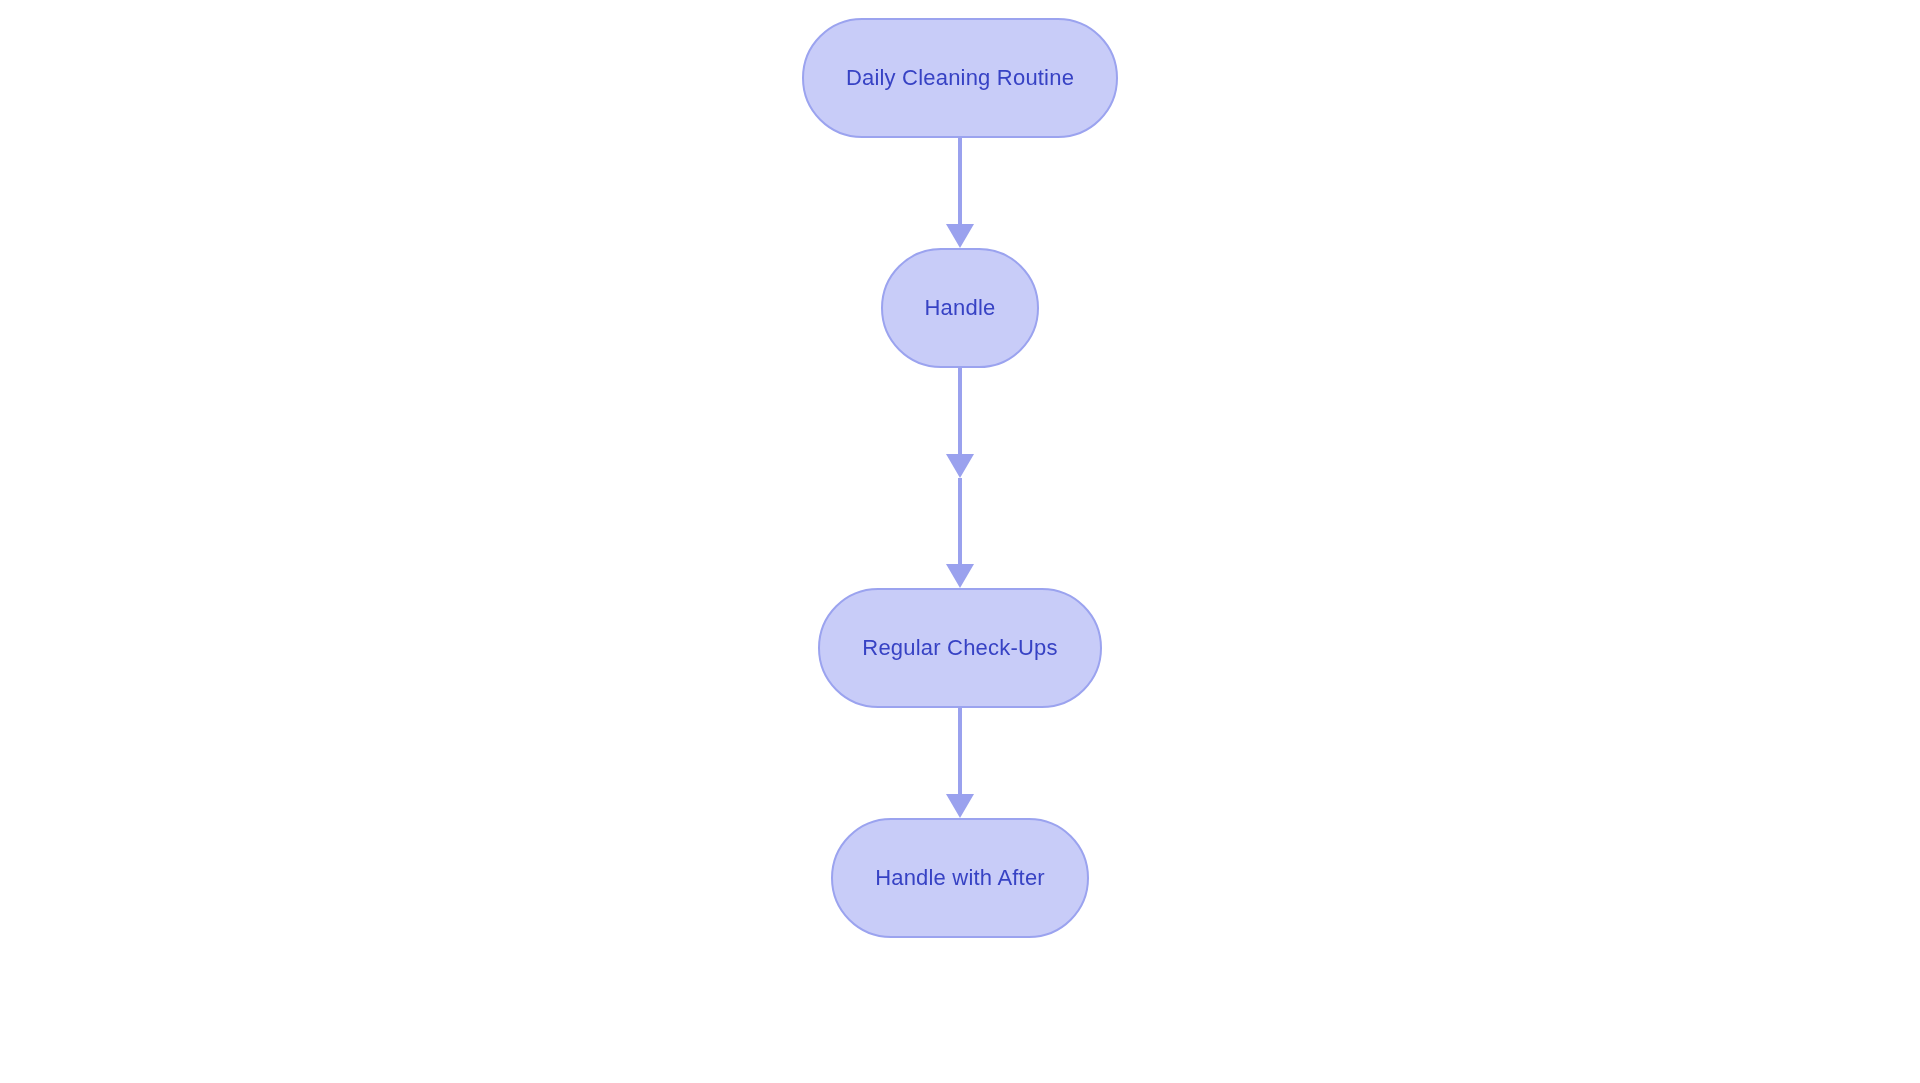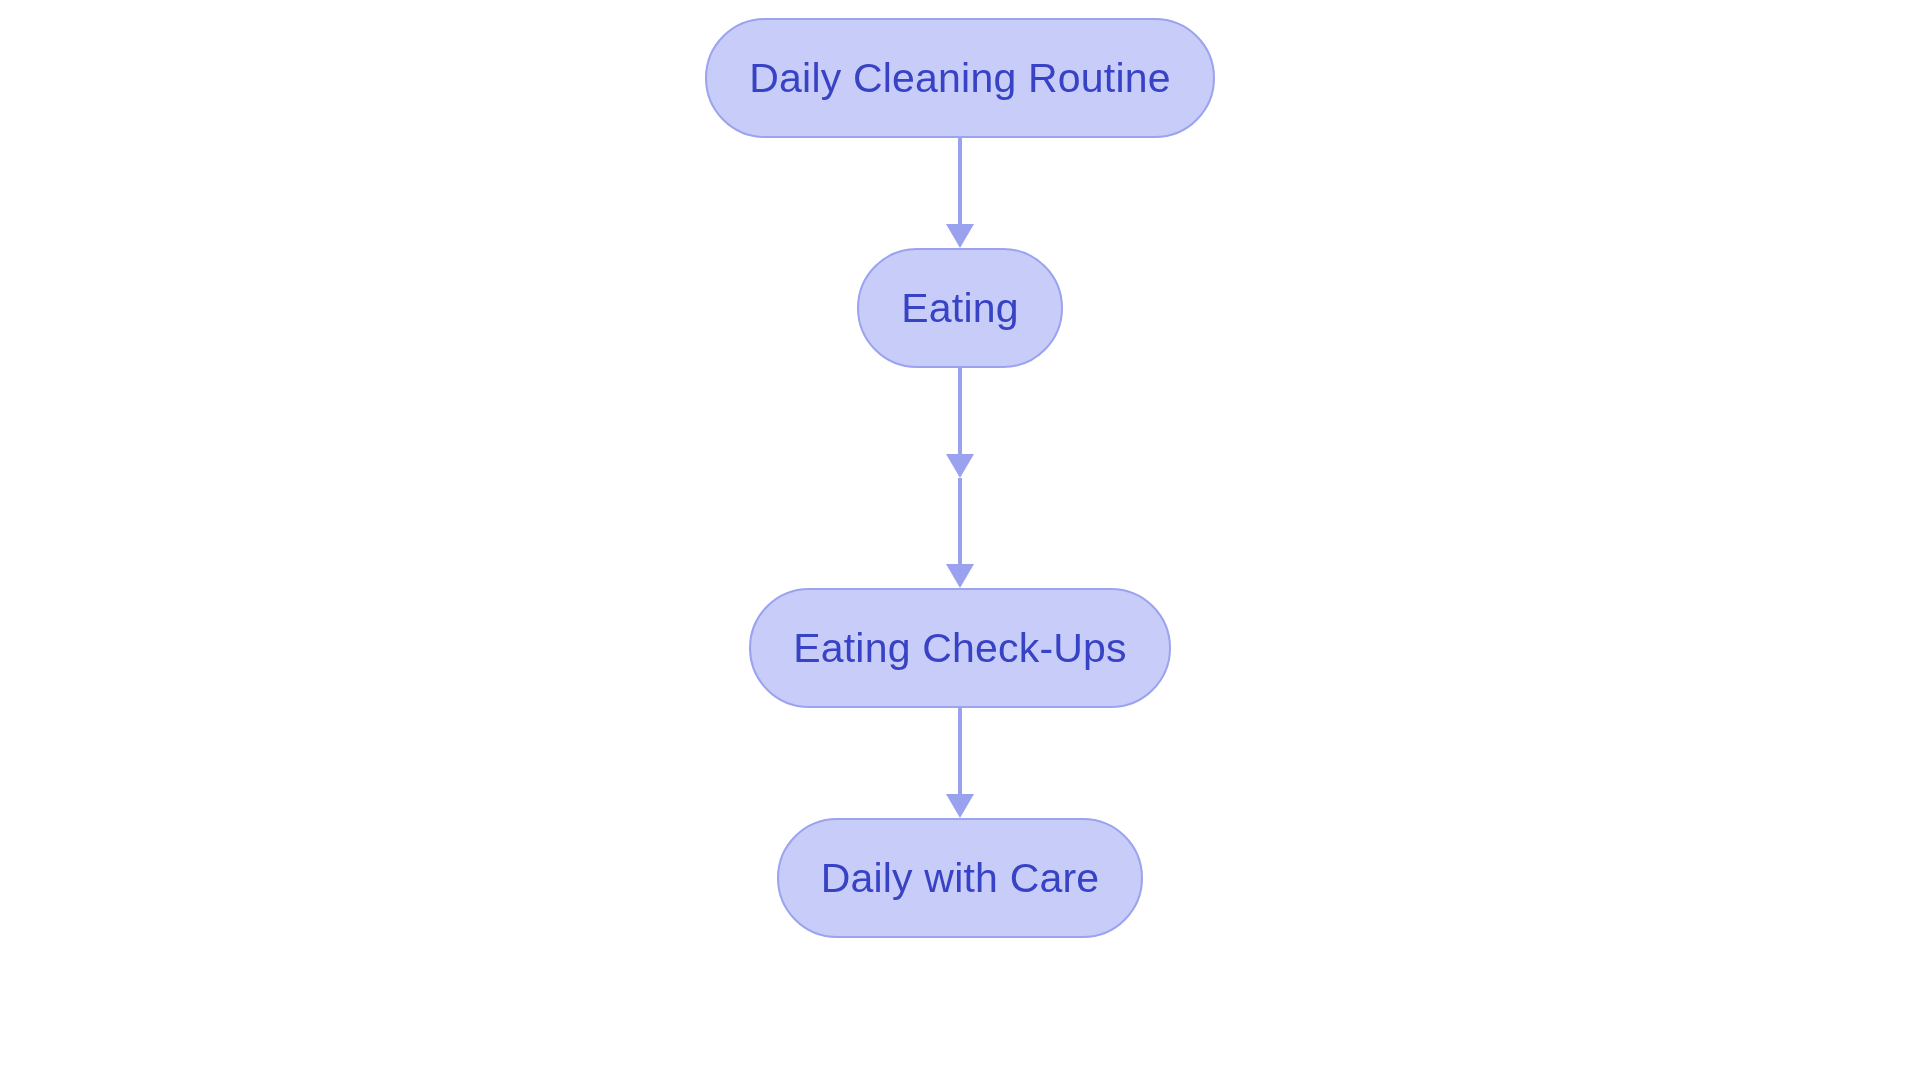--- a/index.html
+++ b/index.html
@@ -32,21 +32,21 @@
   .node {
     height: 120px;
     min-height: 120px;
     display: flex;
     align-items: center;
     justify-content: center;
     padding: 0 42px;
     background: var(--node-fill);
     border: 2px solid var(--node-border);
     border-radius: 60px;
-    font-size: 41px;
+    font-size: 22px;
     letter-spacing: 0.2px;
     color: var(--node-text);
     white-space: nowrap;
   }
   .node-label {
     display: inline-block;
   }
   .arrow {
     display: flex;
     flex-direction: column;
@@ -75,40 +75,40 @@
   <div class="node">
     <span class="node-label">Daily Cleaning Routine</span>
   </div>
 
   <div class="arrow">
     <div class="arrow-line"></div>
     <div class="arrow-head"></div>
   </div>
 
   <div class="node">
-    <span class="node-label">Eating</span>
+    <span class="node-label">Handle</span>
   </div>
 
   <div class="arrow">
     <div class="arrow-line"></div>
     <div class="arrow-head"></div>
   </div>
 
 
   <div class="arrow">
     <div class="arrow-line"></div>
     <div class="arrow-head"></div>
   </div>
 
   <div class="node">
-    <span class="node-label">Eating Check-Ups</span>
+    <span class="node-label">Regular Check-Ups</span>
   </div>
 
   <div class="arrow">
     <div class="arrow-line"></div>
     <div class="arrow-head"></div>
   </div>
 
   <div class="node">
-    <span class="node-label">Daily with Care</span>
+    <span class="node-label">Handle with After</span>
   </div>
 
 </div>
 
 </body></html>

